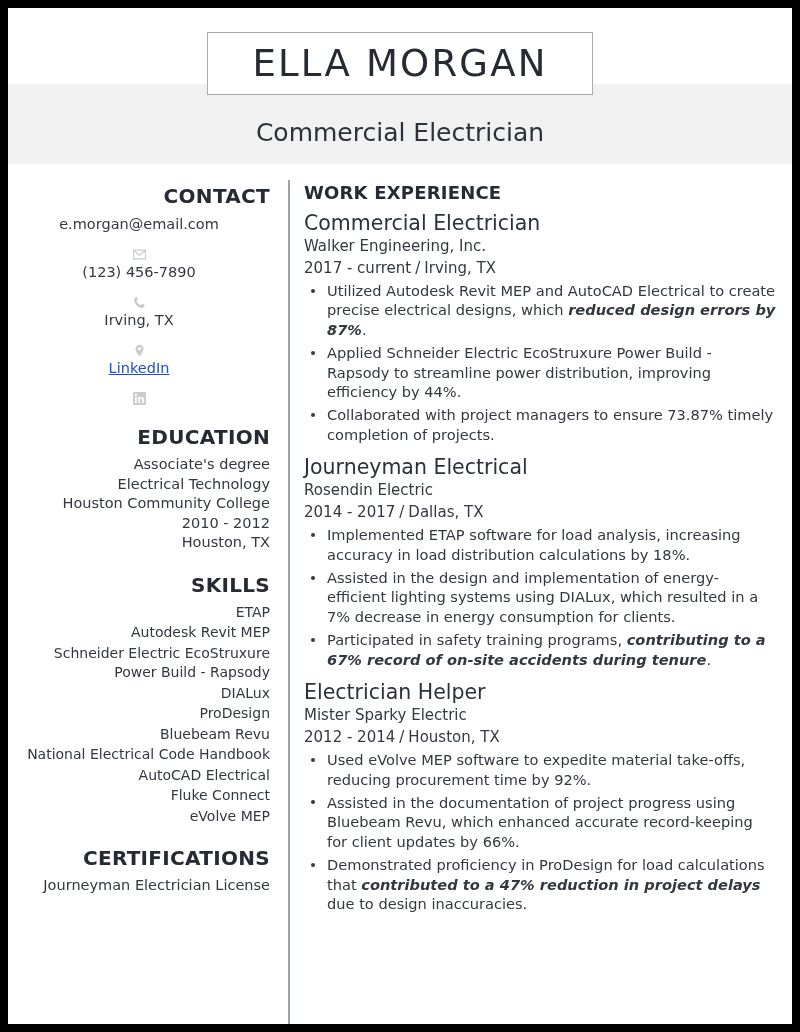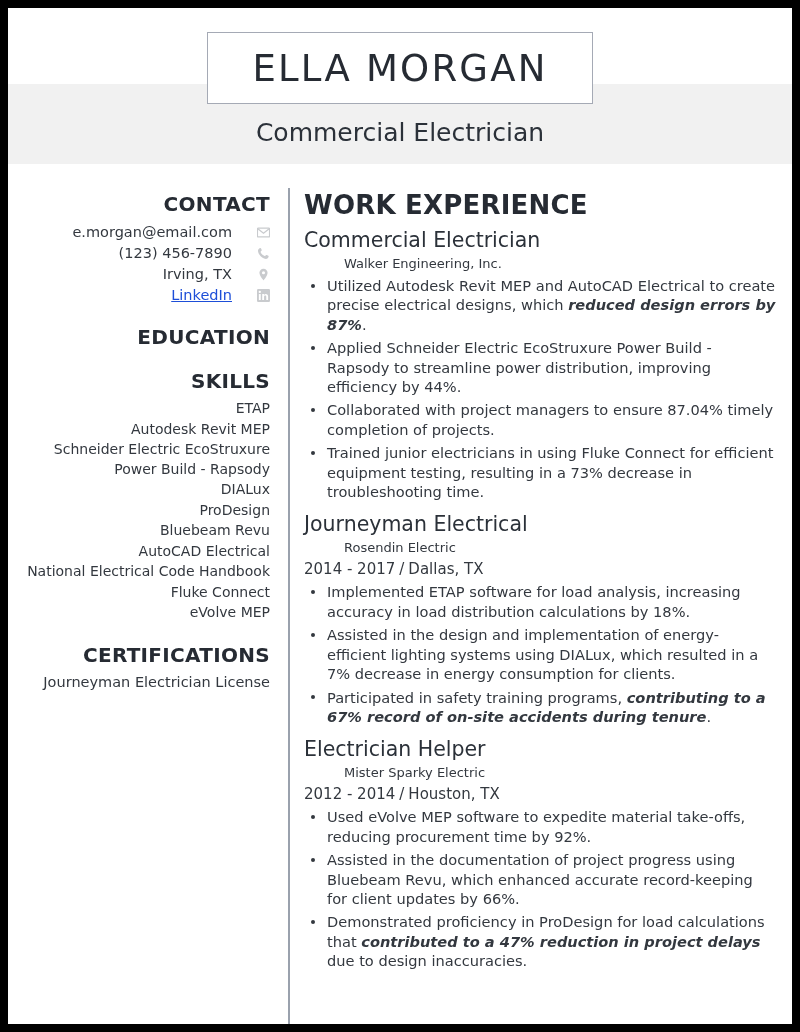--- a/index.html
+++ b/index.html
@@ -29,21 +29,21 @@
     width: 784px;
     height: 80px;
     background: #f1f1f1;
   }
 
   .name-box {
     position: absolute;
     left: 199px;
     top: 24px;
     width: 386px;
-    height: 72px;
+    height: 63px;
     background: #ffffff;
     border: 1px solid #a5aab5;
     display: flex;
     align-items: center;
     justify-content: center;
     z-index: 3;
   }
   .name-text {
     font-size: 37px;
     letter-spacing: 2.2px;
@@ -60,21 +60,21 @@
     text-align: center;
     font-size: 25px;
     color: #2b3139;
     z-index: 3;
   }
 
   
   .content {
     position: absolute;
     left: 0;
-    top: 172px;
+    top: 164px;
     width: 784px;
     bottom: 0;
   }
 
   .col-divider {
     position: absolute;
     left: 280px;
     top: 8px;
     width: 2px;
     bottom: 0;
@@ -109,24 +109,25 @@
   .side-block { margin-bottom: 20px; }
   .side-line {
     font-size: 14.5px;
     color: #33383f;
     line-height: 19.5px;
   }
 
   .contact-row {
     display: flex;
     align-items: center;
-    justify-content: flex-end;
-    gap: 25px;
+    justify-content: center;
+    gap: 14px;
     line-height: 20px;
     margin-bottom: 1px;
+    flex-direction: column;
   }
   .contact-row .ctext {
     font-size: 14.5px;
     color: #33383f;
   }
   .contact-row .link-text {
     color: #1d4ed8;
     text-decoration: underline;
   }
   .c-icon {
@@ -140,37 +141,36 @@
 
   .skill-line {
     font-size: 14px;
     color: #33383f;
     line-height: 19.5px;
     margin-bottom: 1px;
   }
 
   
   .main-heading {
-    font-size: 26px;
+    font-size: 18px;
     font-weight: bold;
     color: #262b33;
     letter-spacing: 0.2px;
     margin-bottom: 7px;
   }
   .job { margin-bottom: 10px; }
   .job-role {
     font-size: 20.5px;
     color: #2b3139;
     line-height: 26px;
   }
   .job-company {
-    font-size: 13px;
+    font-size: 15px;
     color: #33383f;
     line-height: 21px;
-    margin-left: 40px;
   }
   .job-meta {
     font-size: 15px;
     color: #33383f;
     line-height: 22px;
   }
   .job-meta .sep { padding: 0 4px; }
 
   ul.bullets {
     list-style: none;
@@ -256,58 +256,65 @@
                   <circle cx="3.45" cy="3.6" r="1.42" fill="#ffffff"></circle>
                   <path d="M6.4 6.2h2.2v1.05c0.42-0.72 1.2-1.25 2.3-1.25 1.75 0 2.8 1.05 2.8 3.1v4.5h-2.3V9.6c0-1.05-0.42-1.6-1.3-1.6-0.85 0-1.4 0.58-1.4 1.6v4h-2.3z" fill="#ffffff"></path>
                 </svg>
               </span>
             </div>
           </div>
       </div>
 
       <div class="side-block">
         <div class="side-heading">EDUCATION</div>
+        <div id="education-list">
+            <div class="side-line">Associate's degree</div>
+            <div class="side-line">Electrical Technology</div>
+            <div class="side-line">Houston Community College</div>
+            <div class="side-line">2010 - 2012</div>
+            <div class="side-line">Houston, TX</div>
+          </div>
       </div>
 
       <div class="side-block">
         <div class="side-heading">SKILLS</div>
         <div id="skills-list">
             <div class="skill-line">ETAP</div>
             <div class="skill-line">Autodesk Revit MEP</div>
             <div class="skill-line">Schneider Electric EcoStruxure Power Build - Rapsody</div>
             <div class="skill-line">DIALux</div>
             <div class="skill-line">ProDesign</div>
             <div class="skill-line">Bluebeam Revu</div>
+            <div class="skill-line">National Electrical Code Handbook</div>
             <div class="skill-line">AutoCAD Electrical</div>
-            <div class="skill-line">National Electrical Code Handbook</div>
             <div class="skill-line">Fluke Connect</div>
             <div class="skill-line">eVolve MEP</div>
           </div>
       </div>
 
       <div class="side-block">
         <div class="side-heading">CERTIFICATIONS</div>
         <div id="certifications-list">
             <div class="side-line">Journeyman Electrician License</div>
           </div>
       </div>
 
     </div>
 
     <div class="right-col">
       <div class="main-heading">WORK EXPERIENCE</div>
       <div id="jobs-list">
           <div class="job">
             <div class="job-role">Commercial Electrician</div>
             <div class="job-company">Walker Engineering, Inc.</div>
+            <div class="job-meta"><span>2017 - current</span><span class="sep">/</span><span>Irving, TX</span></div>
             <ul class="bullets">
               <li><span>Utilized Autodesk Revit MEP and AutoCAD Electrical to create precise electrical designs, which </span><b>reduced design errors by 87%</b><span>.</span></li>
               <li><span>Applied Schneider Electric EcoStruxure Power Build - Rapsody to streamline power distribution, improving efficiency by 44%.</span></li>
-              <li><span>Collaborated with project managers to ensure 87.04% timely completion of projects.</span></li>
-              <li><span>Trained junior electricians in using Fluke Connect for efficient equipment testing, resulting in a 73% decrease in troubleshooting time.</span></li>
+              <li><span>Collaborated with project managers to ensure 73.87% timely completion of projects.</span></li>
             </ul>
           </div>
           <div class="job">
             <div class="job-role">Journeyman Electrical</div>
             <div class="job-company">Rosendin Electric</div>
             <div class="job-meta"><span>2014 - 2017</span><span class="sep">/</span><span>Dallas, TX</span></div>
             <ul class="bullets">
               <li><span>Implemented ETAP software for load analysis, increasing accuracy in load distribution calculations by 18%.</span></li>
               <li><span>Assisted in the design and implementation of energy-efficient lighting systems using DIALux, which resulted in a 7% decrease in energy consumption for clients.</span></li>
               <li><span>Participated in safety training programs, </span><b>contributing to a 67% record of on-site accidents during tenure</b><span>.</span></li>

